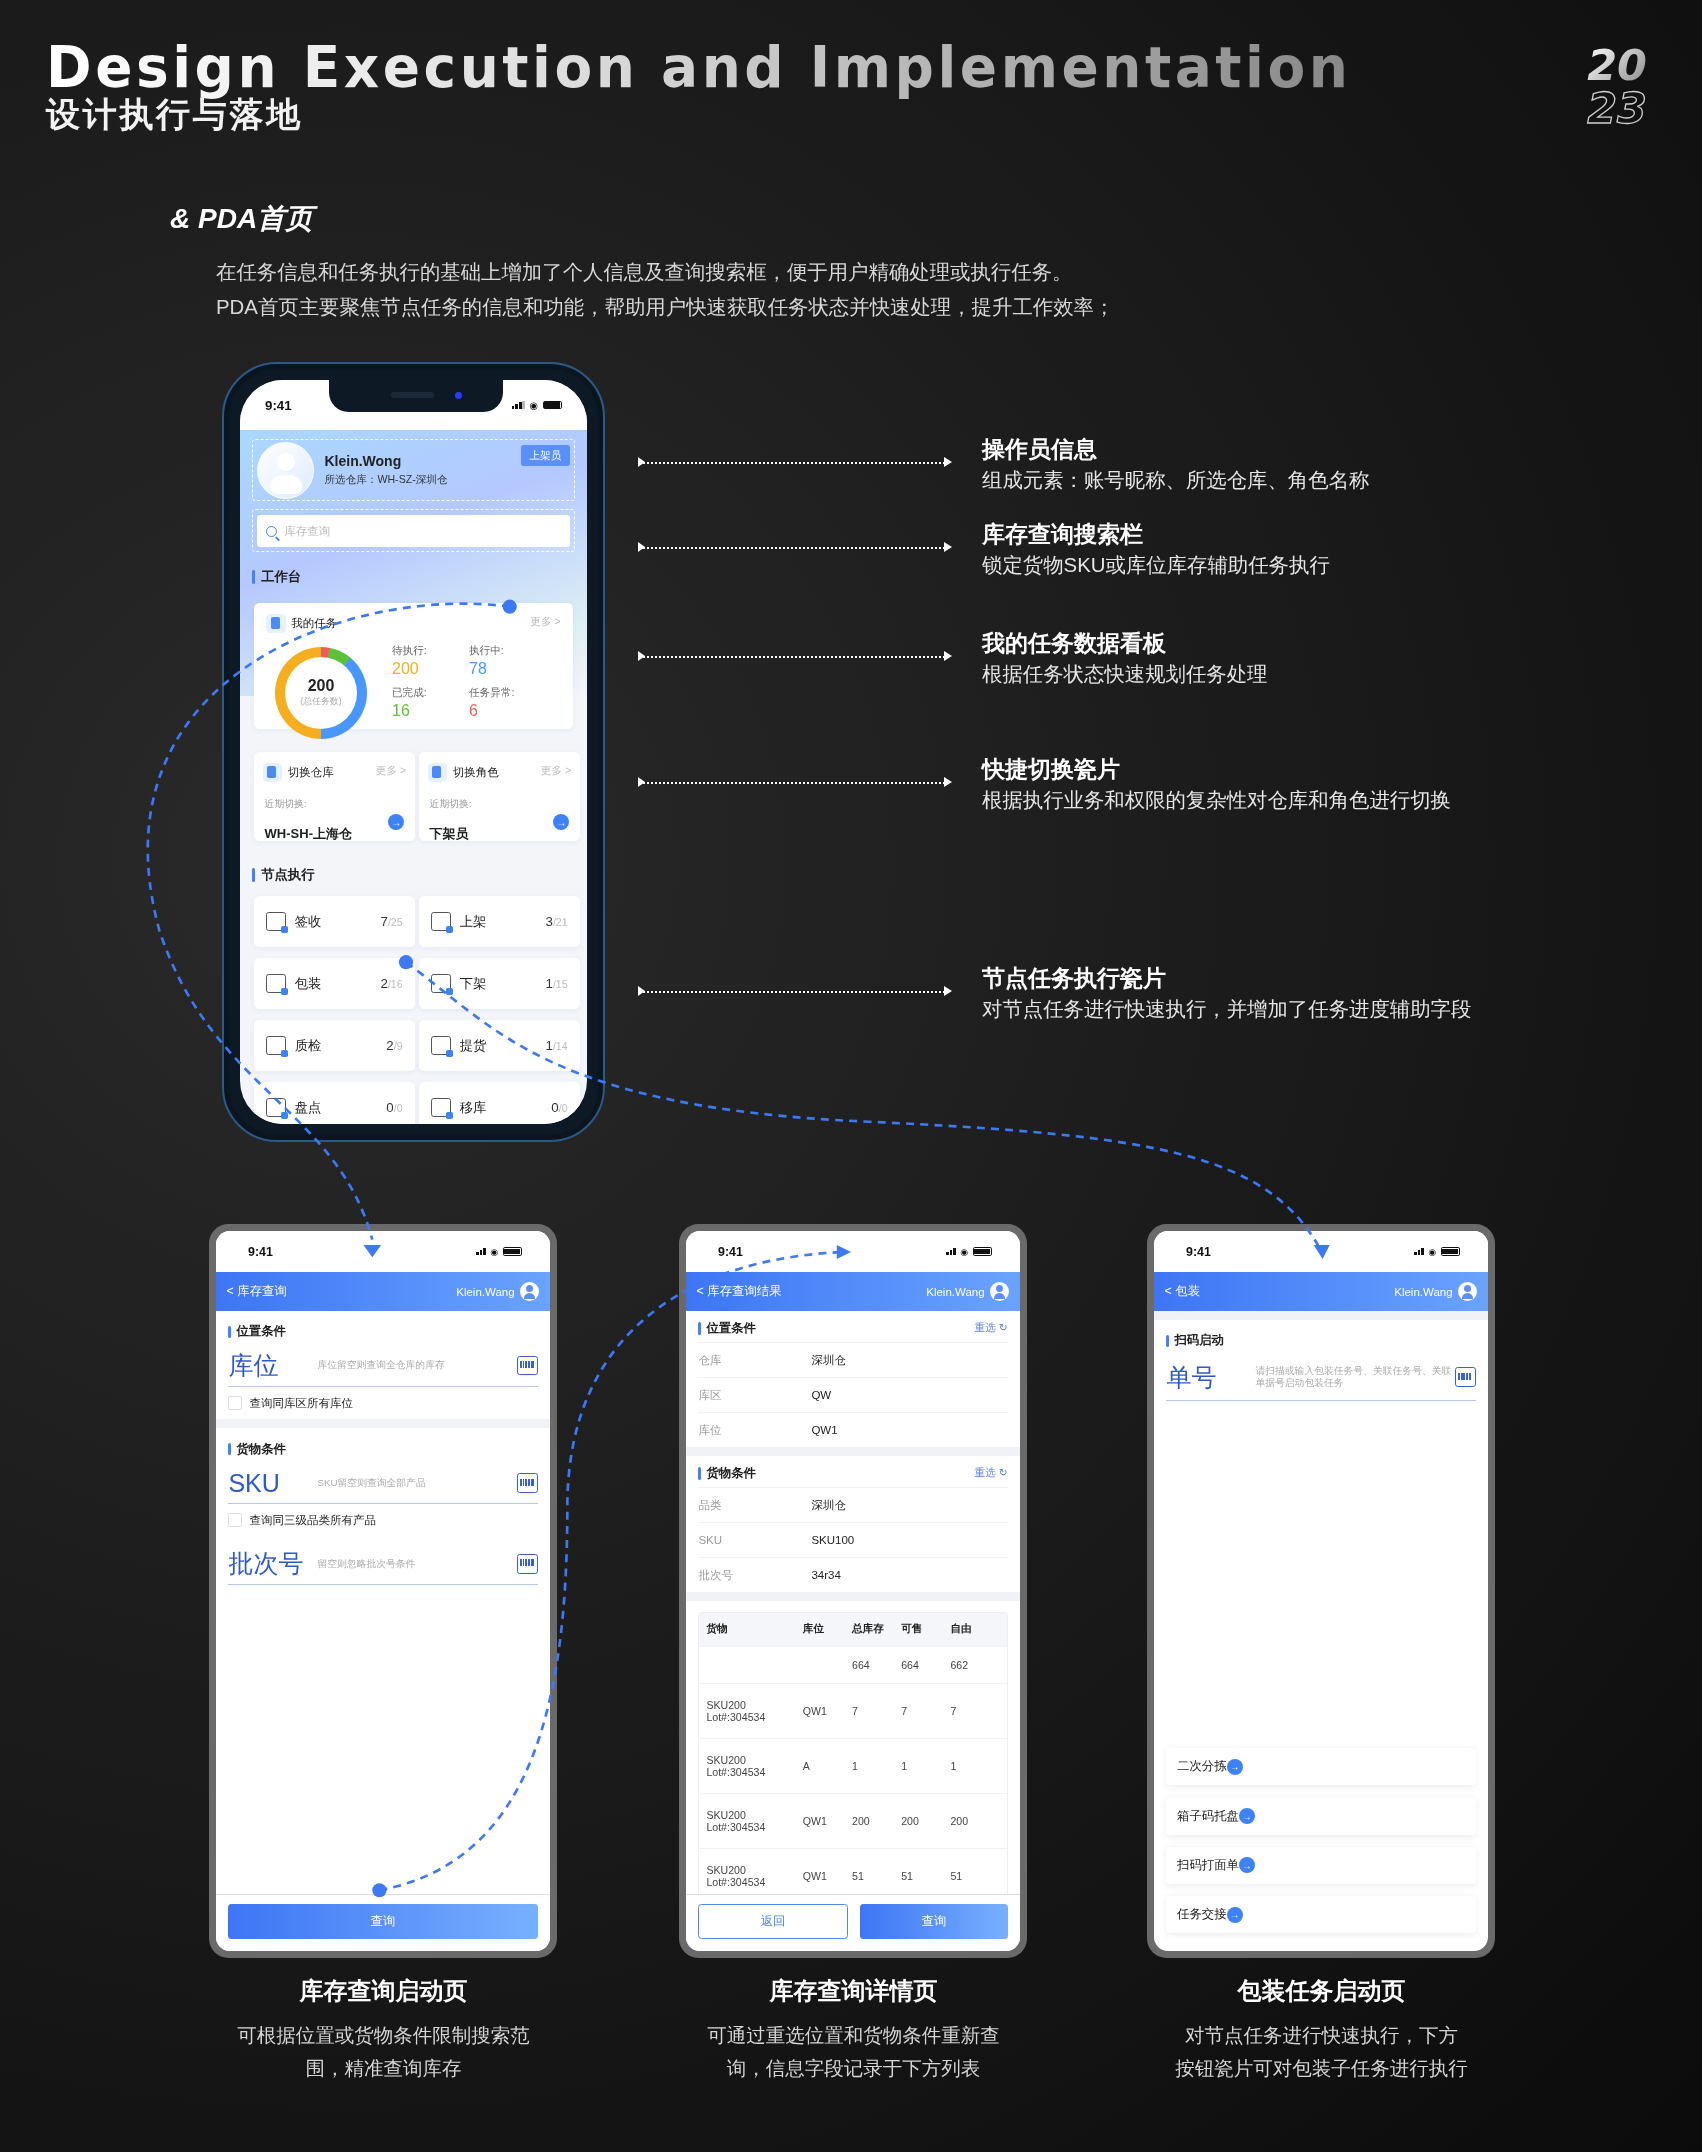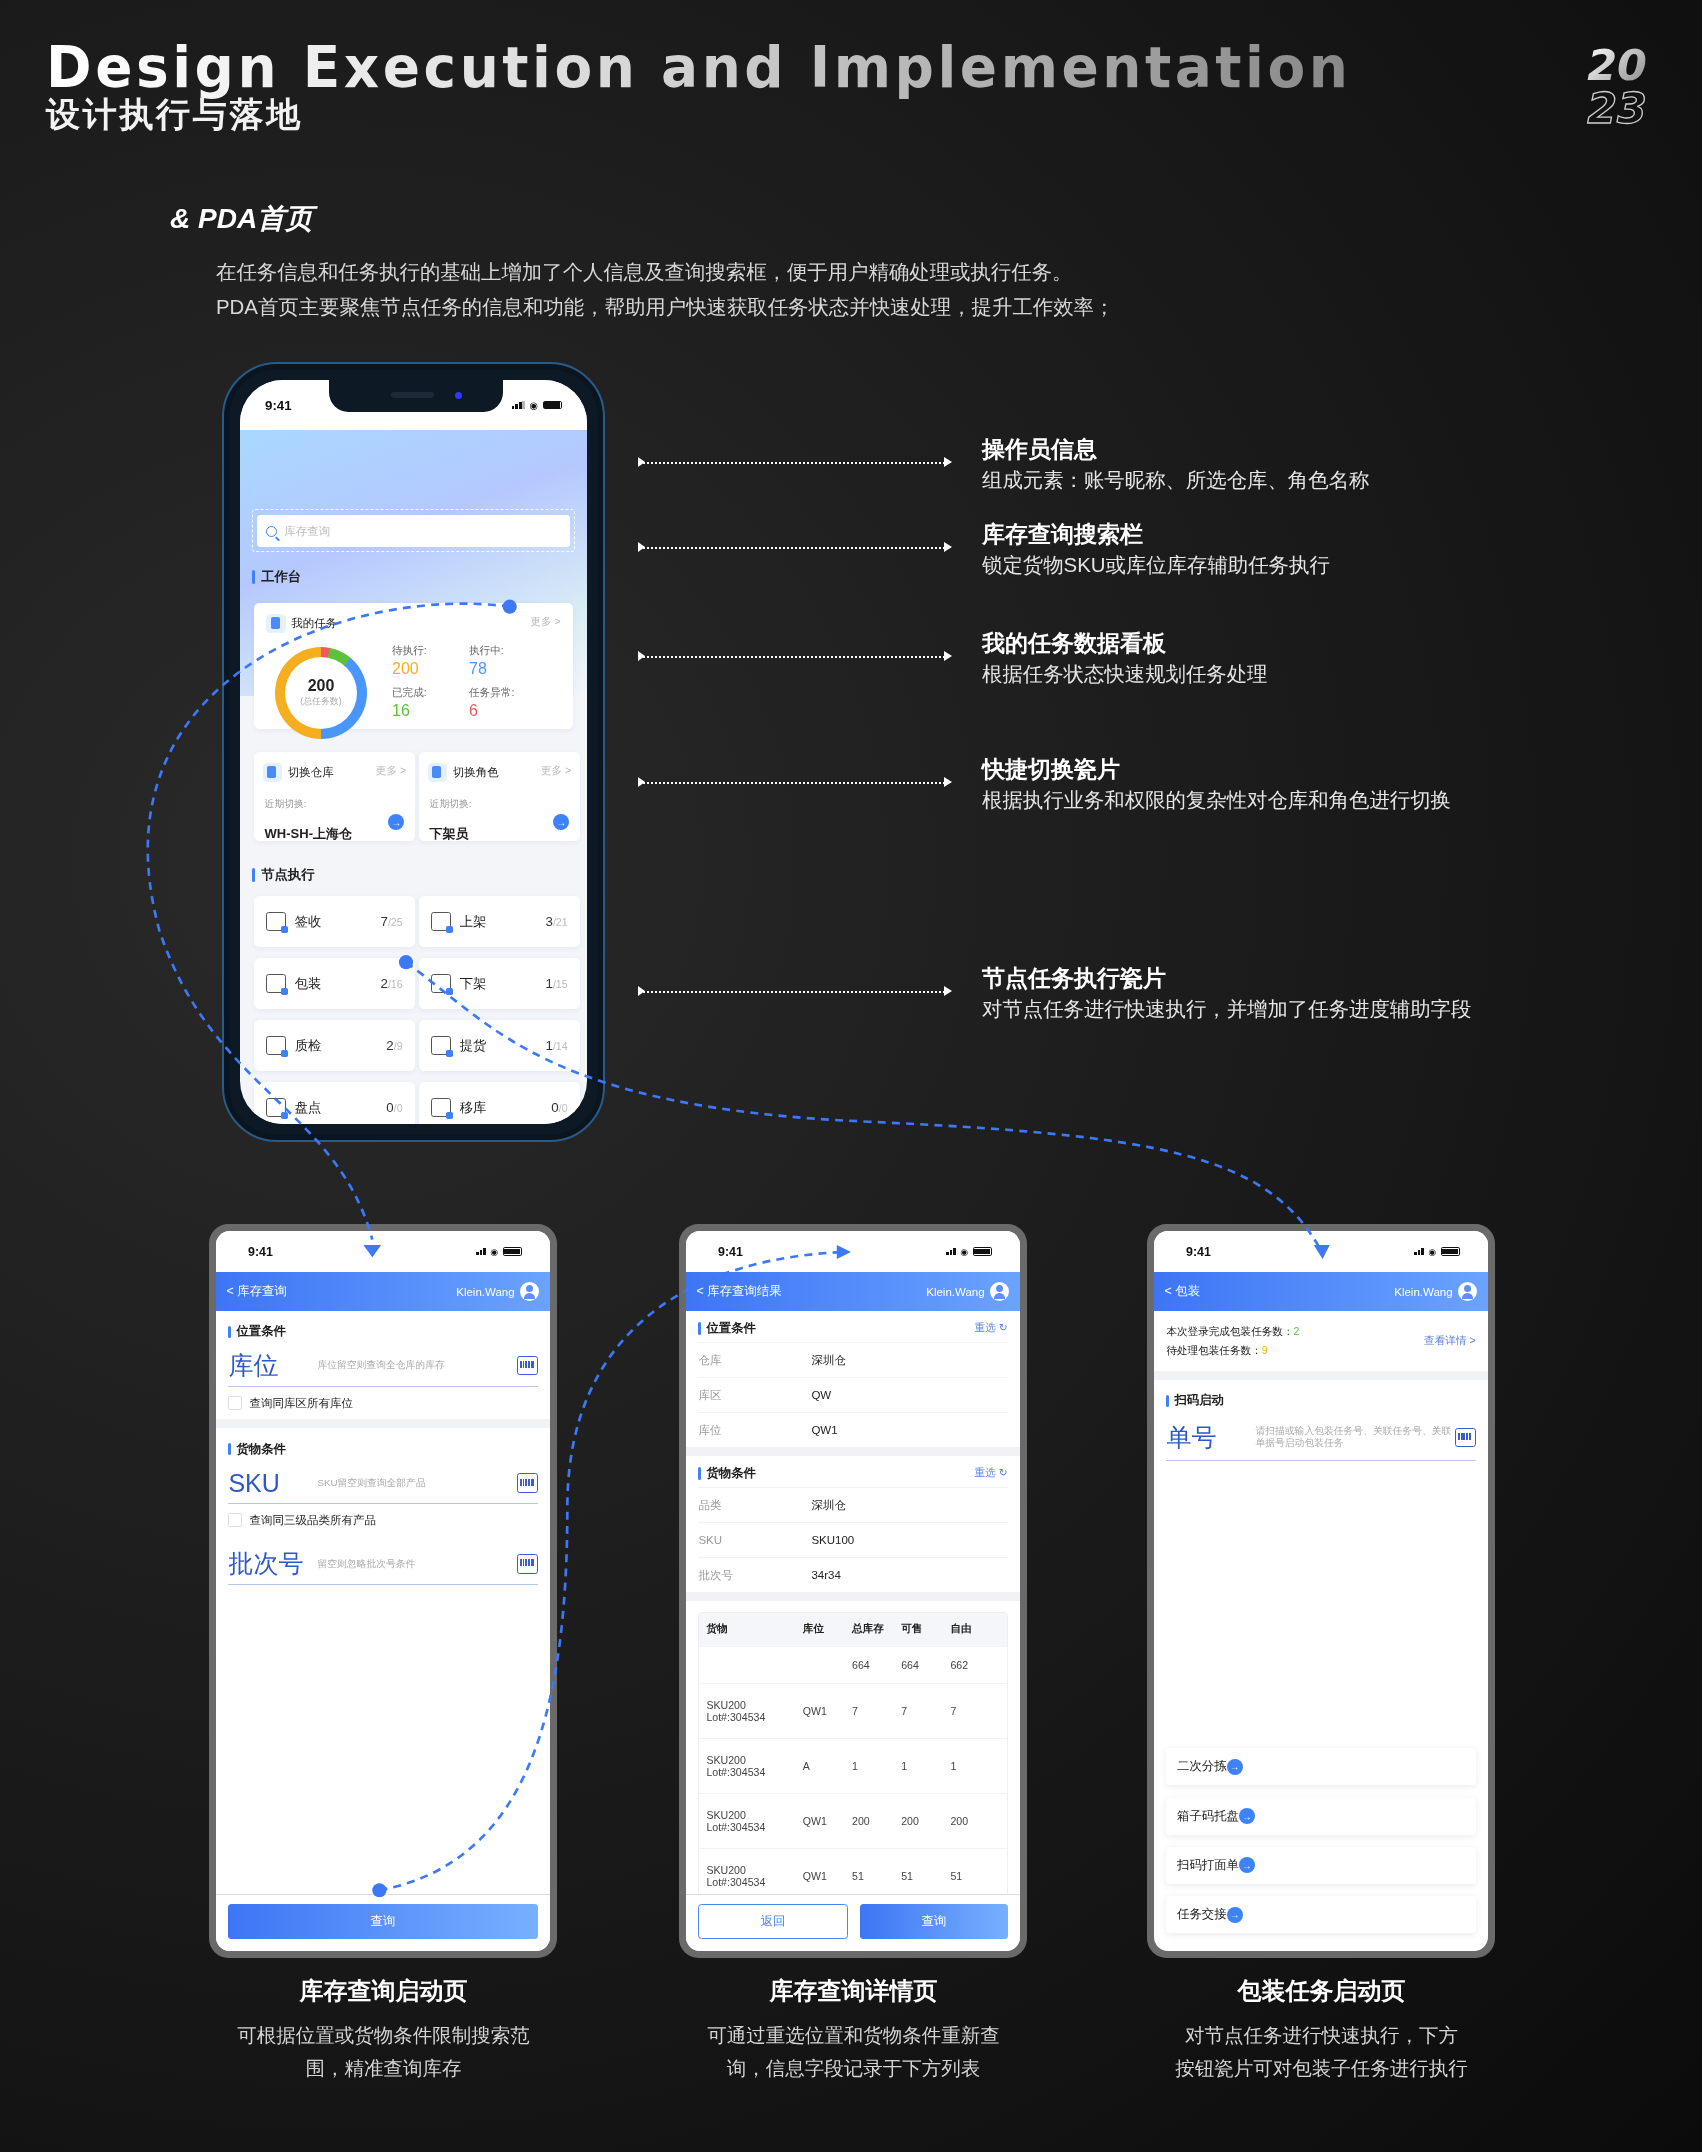--- a/index.html
+++ b/index.html
@@ -140,20 +140,28 @@
             <i style="height:3.5px"></i>
             <i style="height:5.3px"></i>
             <i style="height:7px"></i>
             <i style="height:8.9px;opacity:.3"></i>
           </span>
           <span style="font-size:9.8px">◉</span>
           <span class="batt"></span>
         </span>
     </div>
     <div class="hdrbg"></div>
+    <div class="user dash">
+      <div class="avatar"></div>
+      <div class="uinfo">
+        <div class="uname">Klein.Wong</div>
+        <div class="uwh">所选仓库：WH-SZ-深圳仓</div>
+      </div>
+      <div class="role">上架员</div>
+    </div>
     <div class="search dash">
       <div class="sinput">
           <span class="mag"></span>
           <span>库存查询</span>
         </div>
     </div>
     <div class="wtitle" style="top:188px">工作台</div>
     <div class="card task">
       <div class="ctitle">
           <span class="cicon"></span>
@@ -433,27 +441,20 @@
           <span class="batt"></span>
         </span>
       </div>
     <div class="nav">
         <span>&lt; 包装</span>
         <span class="who">
           <span>Klein.Wang</span>
           <span class="uav"></span>
         </span>
       </div>
-    <div class="pkinfo">
-      <div>
-          <div><span>本次登录完成包装任务数：</span><span style="color:#5cc23a">2</span></div>
-          <div><span>待处理包装任务数：</span><span style="color:#f5ae1f">9</span></div>
-        </div>
-      <span style="color:#5b7fd8">查看详情 &gt;</span>
-    </div>
     <div class="gap"></div>
     <div class="stitle">扫码启动</div>
     <div class="field" style="height:46px">
         <span class="big">单号</span>
         <span class="ph">请扫描或输入包装任务号、关联任务号、关联单据号启动包装任务</span>
         <span class="scan"></span>
       </div>
     <div style="position:absolute;left:0;right:0;bottom:5.3px">
       <div class="act">
           <span>二次分拣</span>

